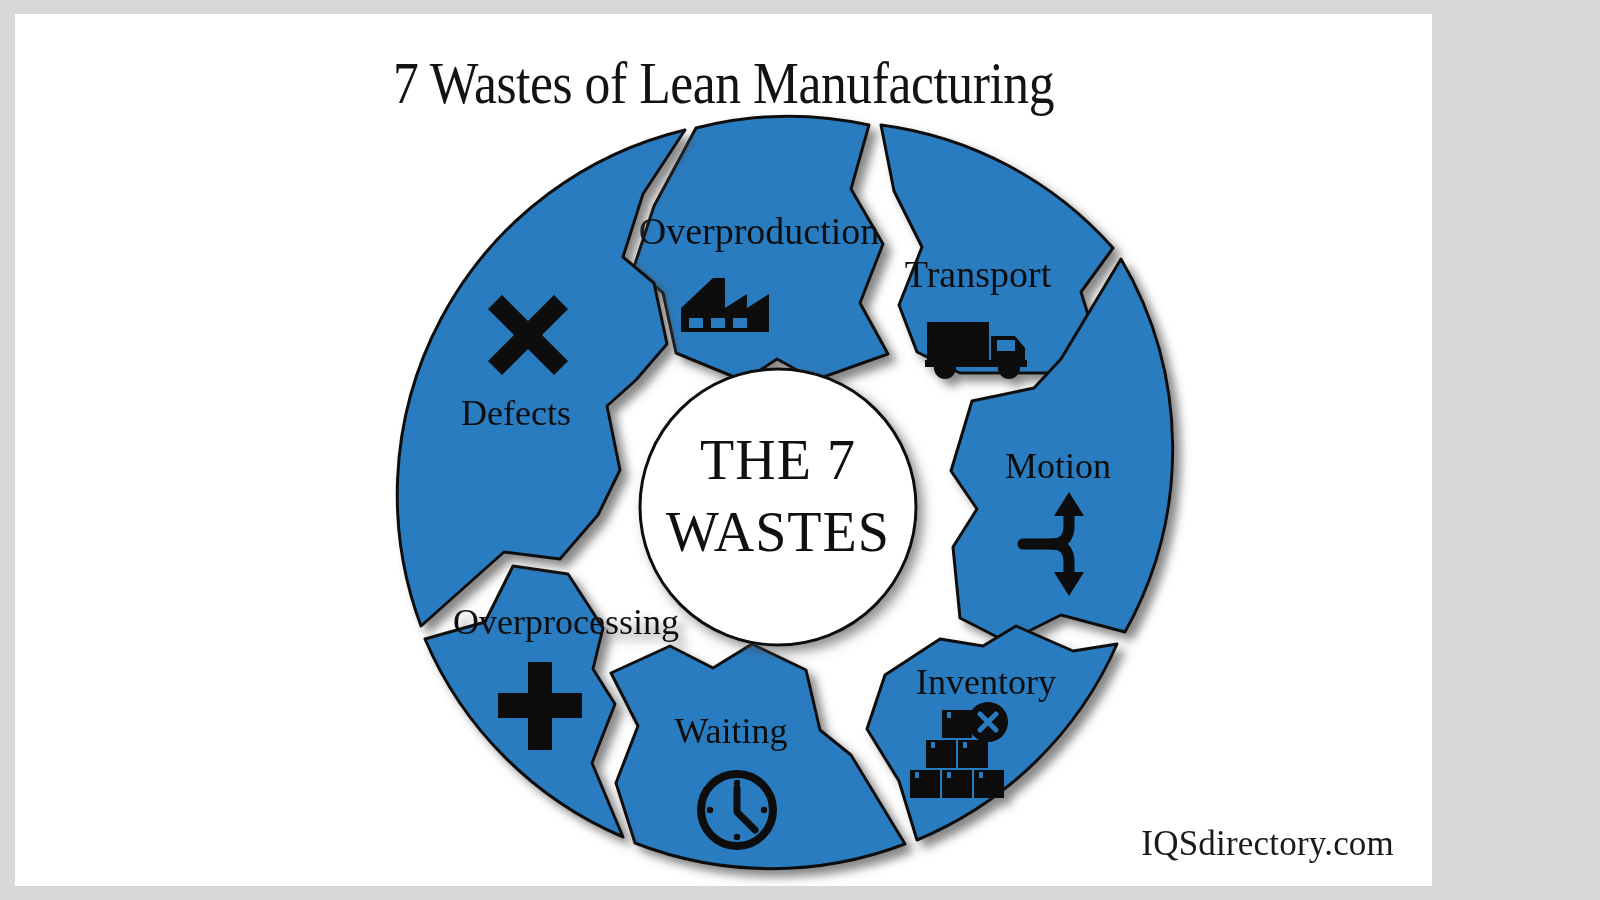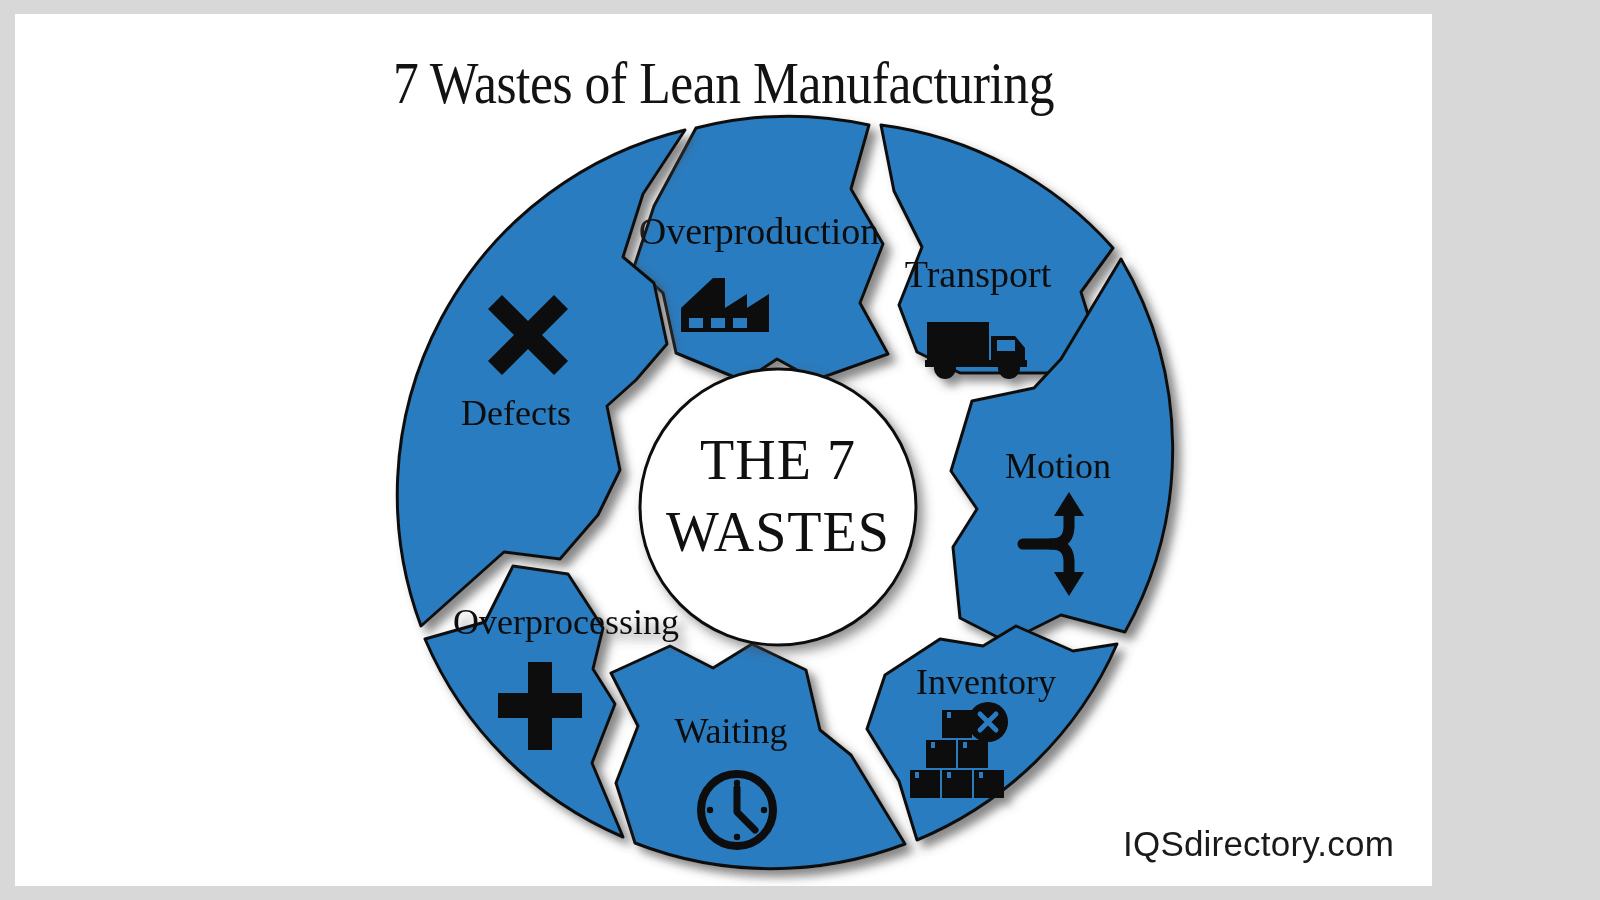--- a/index.html
+++ b/index.html
@@ -35,21 +35,21 @@
     transform-origin: 50% 50%;
     letter-spacing: -0.5px;
     white-space: nowrap;
   }
   #watermark {
     position: absolute;
     right: 38px;
     bottom: 22px;
     font-size: 35px;
     color: #1a1a1a;
-    font-family: Liberation Sans, sans-serif;
+    font-family: Liberation Serif, serif;
     letter-spacing: 0.2px;
     white-space: nowrap;
   }
   #wheel {
     position: absolute;
     left: 0;
     top: 0;
     width: 1570px;
     height: 872px;
   }

